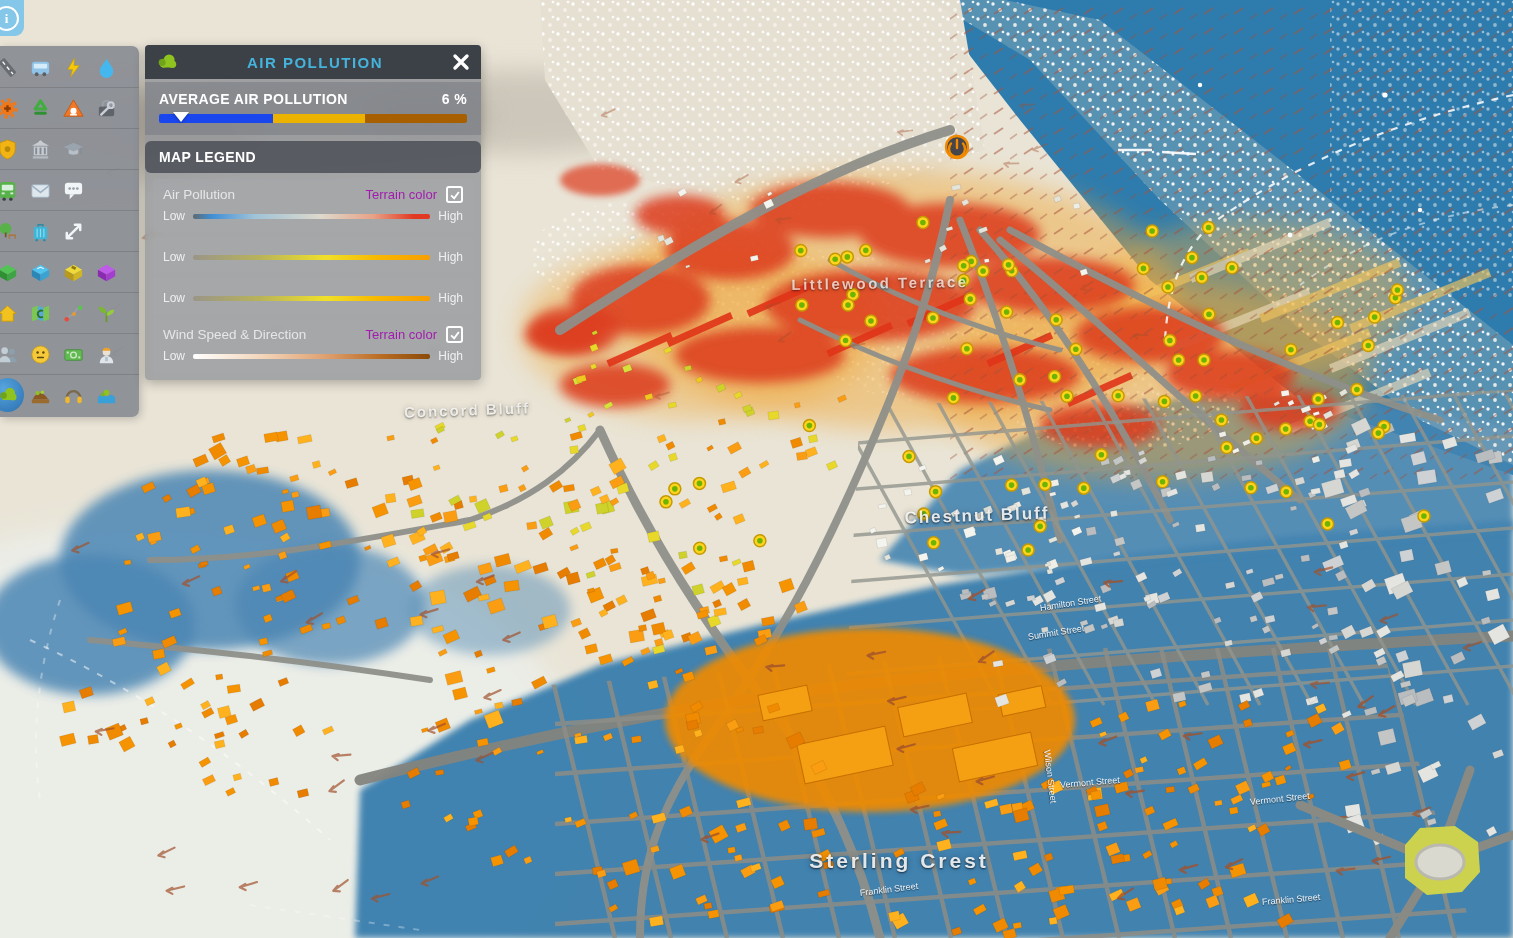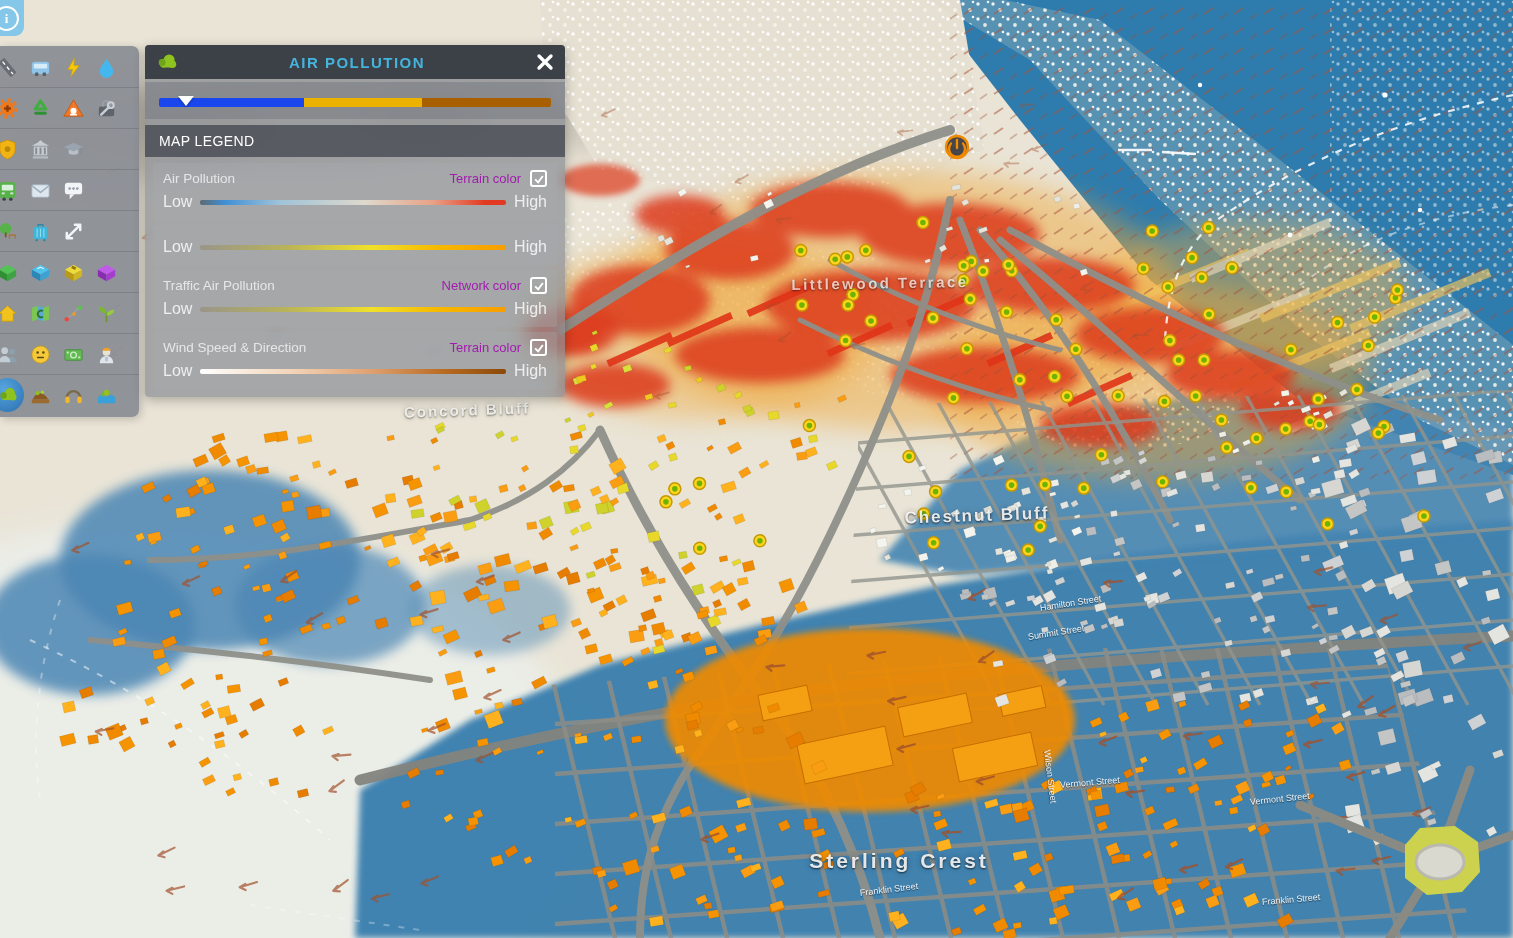--- a/index.html
+++ b/index.html
@@ -25,45 +25,45 @@
   .sb-row{display:flex;align-items:center;height:40px;margin-left:-9px;
     border-bottom:1px solid rgba(60,62,66,.22);}
   .sb-row:last-child{border-bottom:none;}
   .sb-cell{width:33px;height:40px;display:flex;align-items:center;justify-content:center;cursor:pointer;}
   .sb-cell svg{width:23px;height:23px;}
   .active-bubble{width:34px;height:34px;border-radius:50%;
     background:radial-gradient(circle at 38% 32%,#57a5de,#2a6faf);display:flex;align-items:center;justify-content:center;}
   .active-bubble svg{width:24px;height:24px;}
 
   
-  .panel{position:absolute;left:145px;top:45px;width:420px;border-radius:4px;overflow:hidden;
+  .panel{position:absolute;left:145px;top:45px;width:336px;border-radius:4px;overflow:hidden;
     background:rgba(138,142,148,.72);backdrop-filter:blur(5px);box-shadow:0 3px 12px rgba(0,0,0,.28);}
   .panel-header{height:34px;background:rgba(55,60,68,.96);display:flex;align-items:center;padding:0 9px;}
   .panel-header .hicon{width:26px;height:26px;}
   .panel-title{flex:1;text-align:center;font-size:15px;font-weight:bold;letter-spacing:1.5px;}
   .close-btn{background:none;border:none;cursor:pointer;padding:2px;display:flex;}
   .close-btn svg{width:18px;height:18px;}
   .avg{margin-top:3px;background:rgba(118,122,129,.55);padding:9px 14px 12px;}
   .avg-row{display:flex;justify-content:space-between;color:#fff;font-size:14px;font-weight:bold;letter-spacing:.4px;}
   .avg-bar{position:relative;height:9px;margin-top:7px;border-radius:2px;}
   .avg-marker{position:absolute;top:-2px;width:0;height:0;transform:translateX(-50%);
     border-left:8px solid transparent;border-right:8px solid transparent;border-top:10px solid #fff;
     filter:drop-shadow(0 1px 1px rgba(0,0,0,.35));}
   .legend-head{margin-top:6px;background:rgba(72,77,84,.82);color:#fff;font-size:14px;
-    font-weight:normal;padding:8px 14px;letter-spacing:.4px;}
+    font-weight:bold;padding:8px 14px;letter-spacing:.4px;border-radius:6px;}
   .cards{padding:6px 8px 8px;display:flex;flex-direction:column;gap:5px;}
   .card{background:rgba(168,172,178,.32);border-radius:3px;padding:7px 10px 9px;}
   .card-top{display:flex;align-items:center;font-size:13.5px;}
   .card-label{flex:1;color:rgba(255,255,255,.72);}
   .card-type{color:#a21caf;margin-right:9px;font-size:13px;}
   .checkbox{width:17px;height:17px;border:2px solid #fff;border-radius:3px;box-sizing:border-box;
     display:flex;align-items:center;justify-content:center;cursor:pointer;}
   .checkbox svg{width:12px;height:12px;}
   .card-bar-row{display:flex;align-items:center;gap:8px;margin-top:6px;
-    color:rgba(255,255,255,.82);font-size:16px;}
+    color:rgba(255,255,255,.82);font-size:12px;}
   .card-gradient{flex:1;height:5px;border-radius:2px;}
 </style>
 </head>
 <body>
 
 <div class="stage">
 
   <div>
   <svg class="mapcanvas" width="1513" height="938" viewBox="0 0 1513 938">
     <defs>
@@ -1625,20 +1625,24 @@
         </svg>
       <div class="panel-title" style="color:#45b4dd;">AIR POLLUTION</div>
       <button class="close-btn">
         <svg viewBox="0 0 18 18">
             <path d="M3 3 L15 15 M15 3 L3 15" stroke="#fff" stroke-width="3.4" stroke-linecap="round"></path>
           </svg>
       </button>
     </div>
 
     <div class="avg">
+      <div class="avg-row">
+        <span>AVERAGE AIR POLLUTION</span>
+        <span>6 %</span>
+      </div>
       <div class="avg-bar" style="background: linear-gradient(90deg, rgb(26, 70, 238) 0%, rgb(26, 70, 238) 37%, rgb(236, 178, 0) 37%, rgb(236, 178, 0) 67%, rgb(168, 95, 0) 67%, rgb(168, 95, 0) 100%);">
         <div class="avg-marker" style="left: 7%;"></div>
       </div>
     </div>
 
     <div class="legend-head">MAP LEGEND</div>
 
     <div class="cards">
       <div class="card">
         <div class="card-top">
@@ -1657,29 +1661,20 @@
         </div>
       </div>
       <div class="card">
         <div class="card-bar-row">
           <span>Low</span>
           <span class="card-gradient" style="background: linear-gradient(90deg, rgb(154, 149, 136) 0%, rgb(184, 179, 90) 28%, rgb(240, 224, 42) 56%, rgb(247, 184, 0) 78%, rgb(247, 158, 0) 100%);"></span>
           <span>High</span>
         </div>
       </div>
       <div class="card">
-        <div class="card-top">
-          <span class="card-label">Traffic Air Pollution</span>
-          <span class="card-type">Network color</span>
-          <span class="checkbox">
-              <svg viewBox="0 0 14 14">
-                <polyline points="2.5,7.5 6,11 11.5,3.5" fill="none" stroke="#fff" stroke-width="2.2"></polyline>
-              </svg>
-            </span>
-        </div>
         <div class="card-bar-row">
           <span>Low</span>
           <span class="card-gradient" style="background: linear-gradient(90deg, rgb(154, 149, 136) 0%, rgb(184, 179, 90) 28%, rgb(240, 224, 42) 56%, rgb(247, 184, 0) 78%, rgb(247, 158, 0) 100%);"></span>
           <span>High</span>
         </div>
       </div>
       <div class="card">
         <div class="card-top">
           <span class="card-label">Wind Speed &amp; Direction</span>
           <span class="card-type">Terrain color</span>

